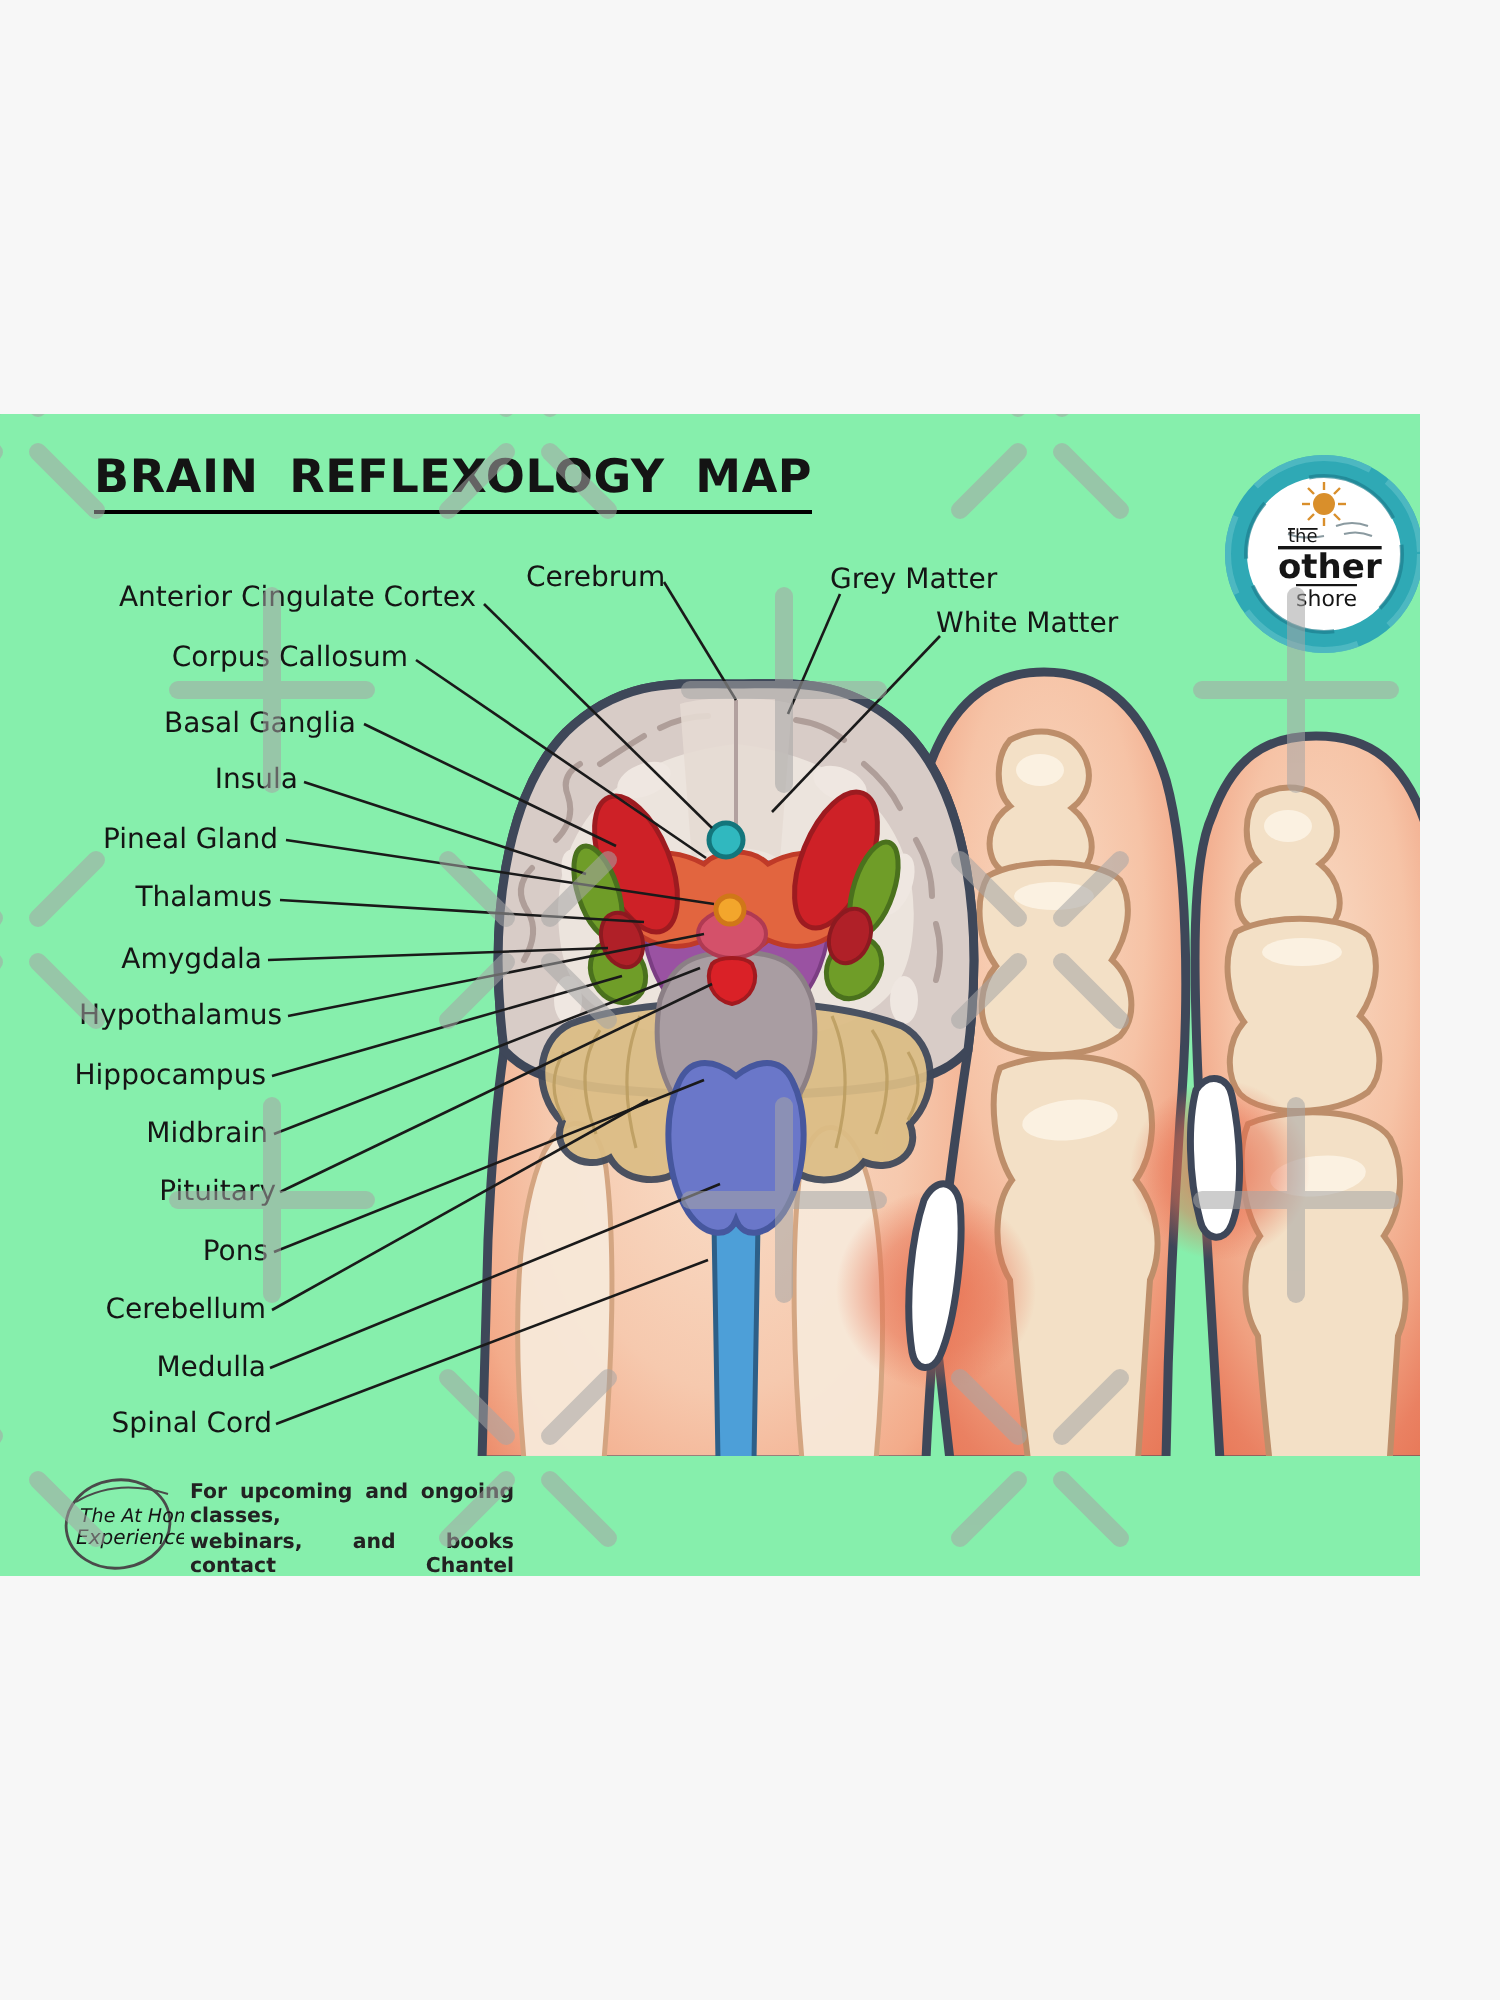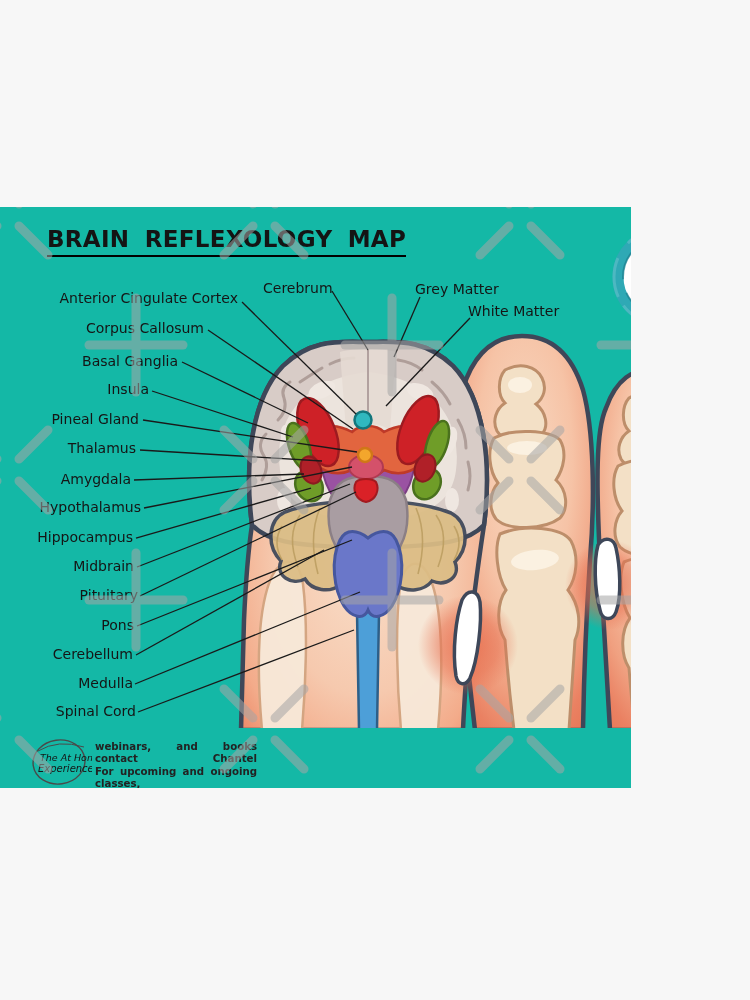--- a/index.html
+++ b/index.html
@@ -1,18 +1,18 @@
 <!DOCTYPE html>
 <html><head>
 <meta charset="utf-8">
 <style>
   html,body{margin:0;padding:0;}
   body{width:750px;height:1000px;background:#f7f7f7;position:relative;overflow:hidden;
        font-family:"DejaVu Sans","Liberation Sans",sans-serif;}
-  #poster{position:absolute;left:0;top:207px;width:631px;height:581px;background:#14b8a6;overflow:hidden;}
+  #poster{position:absolute;left:0;top:207px;width:710px;height:581px;background:#86efac;overflow:hidden;}
   #title{position:absolute;left:47px;top:20px;font-size:23px;font-weight:bold;color:#141414;
          letter-spacing:.3px;word-spacing:7px;border-bottom:2.5px solid #000;padding-bottom:4px;line-height:1.05;}
   svg{position:absolute;left:0;top:0;}
   svg text{font-family:"DejaVu Sans","Liberation Sans",sans-serif;fill:#151515;}
   .lbl{font-size:14px;}
   #wm{pointer-events:none;z-index:40;}
   #logo-shore{position:absolute;left:610px;top:20px;width:104px;height:104px;z-index:10;}
   #logo-home{position:absolute;left:30px;top:528px;width:62px;height:54px;z-index:10;}
   .foot-text{position:absolute;color:#222;font-weight:600;text-align:justify;z-index:10;}
   .foot-text div{text-align:justify;-moz-text-align-last:justify;text-align-last:justify;}
@@ -245,22 +245,22 @@
   </svg>
 
   <svg id="logo-home" width="62" height="54" viewBox="0 0 62 54">
     <ellipse cx="29" cy="27" rx="26" ry="22" fill="none" stroke="#4a4a4a" stroke-width="1.4" transform="rotate(-8 29 27)"></ellipse>
     <path d="M8,16 q20,-12 46,-4" fill="none" stroke="#4a4a4a" stroke-width="1"></path>
     <text x="10" y="26" font-size="9.5" font-style="italic" font-family="DejaVu Serif, serif" fill="#222">The At Home</text>
     <text x="8" y="37" font-size="10" font-style="italic" font-family="DejaVu Serif, serif" fill="#222">Experience</text>
   </svg>
 
   <div id="contact" class="foot-text">
+    <div>For upcoming and ongoing classes,</div>
     <div>webinars, and books contact Chantel</div>
-    <div>For upcoming and ongoing classes,</div>
 
   </div>
 
   <svg id="wm" width="750" height="581" viewBox="0 207 750 581">
     <g stroke="#a6a6a6" stroke-width="9" stroke-linecap="round" opacity=".55" fill="none">
 
       <g>
         <g>
             <line x1="-32" y1="175" x2="-3" y2="204"></line>
             <line x1="19" y1="226" x2="48" y2="255"></line>

